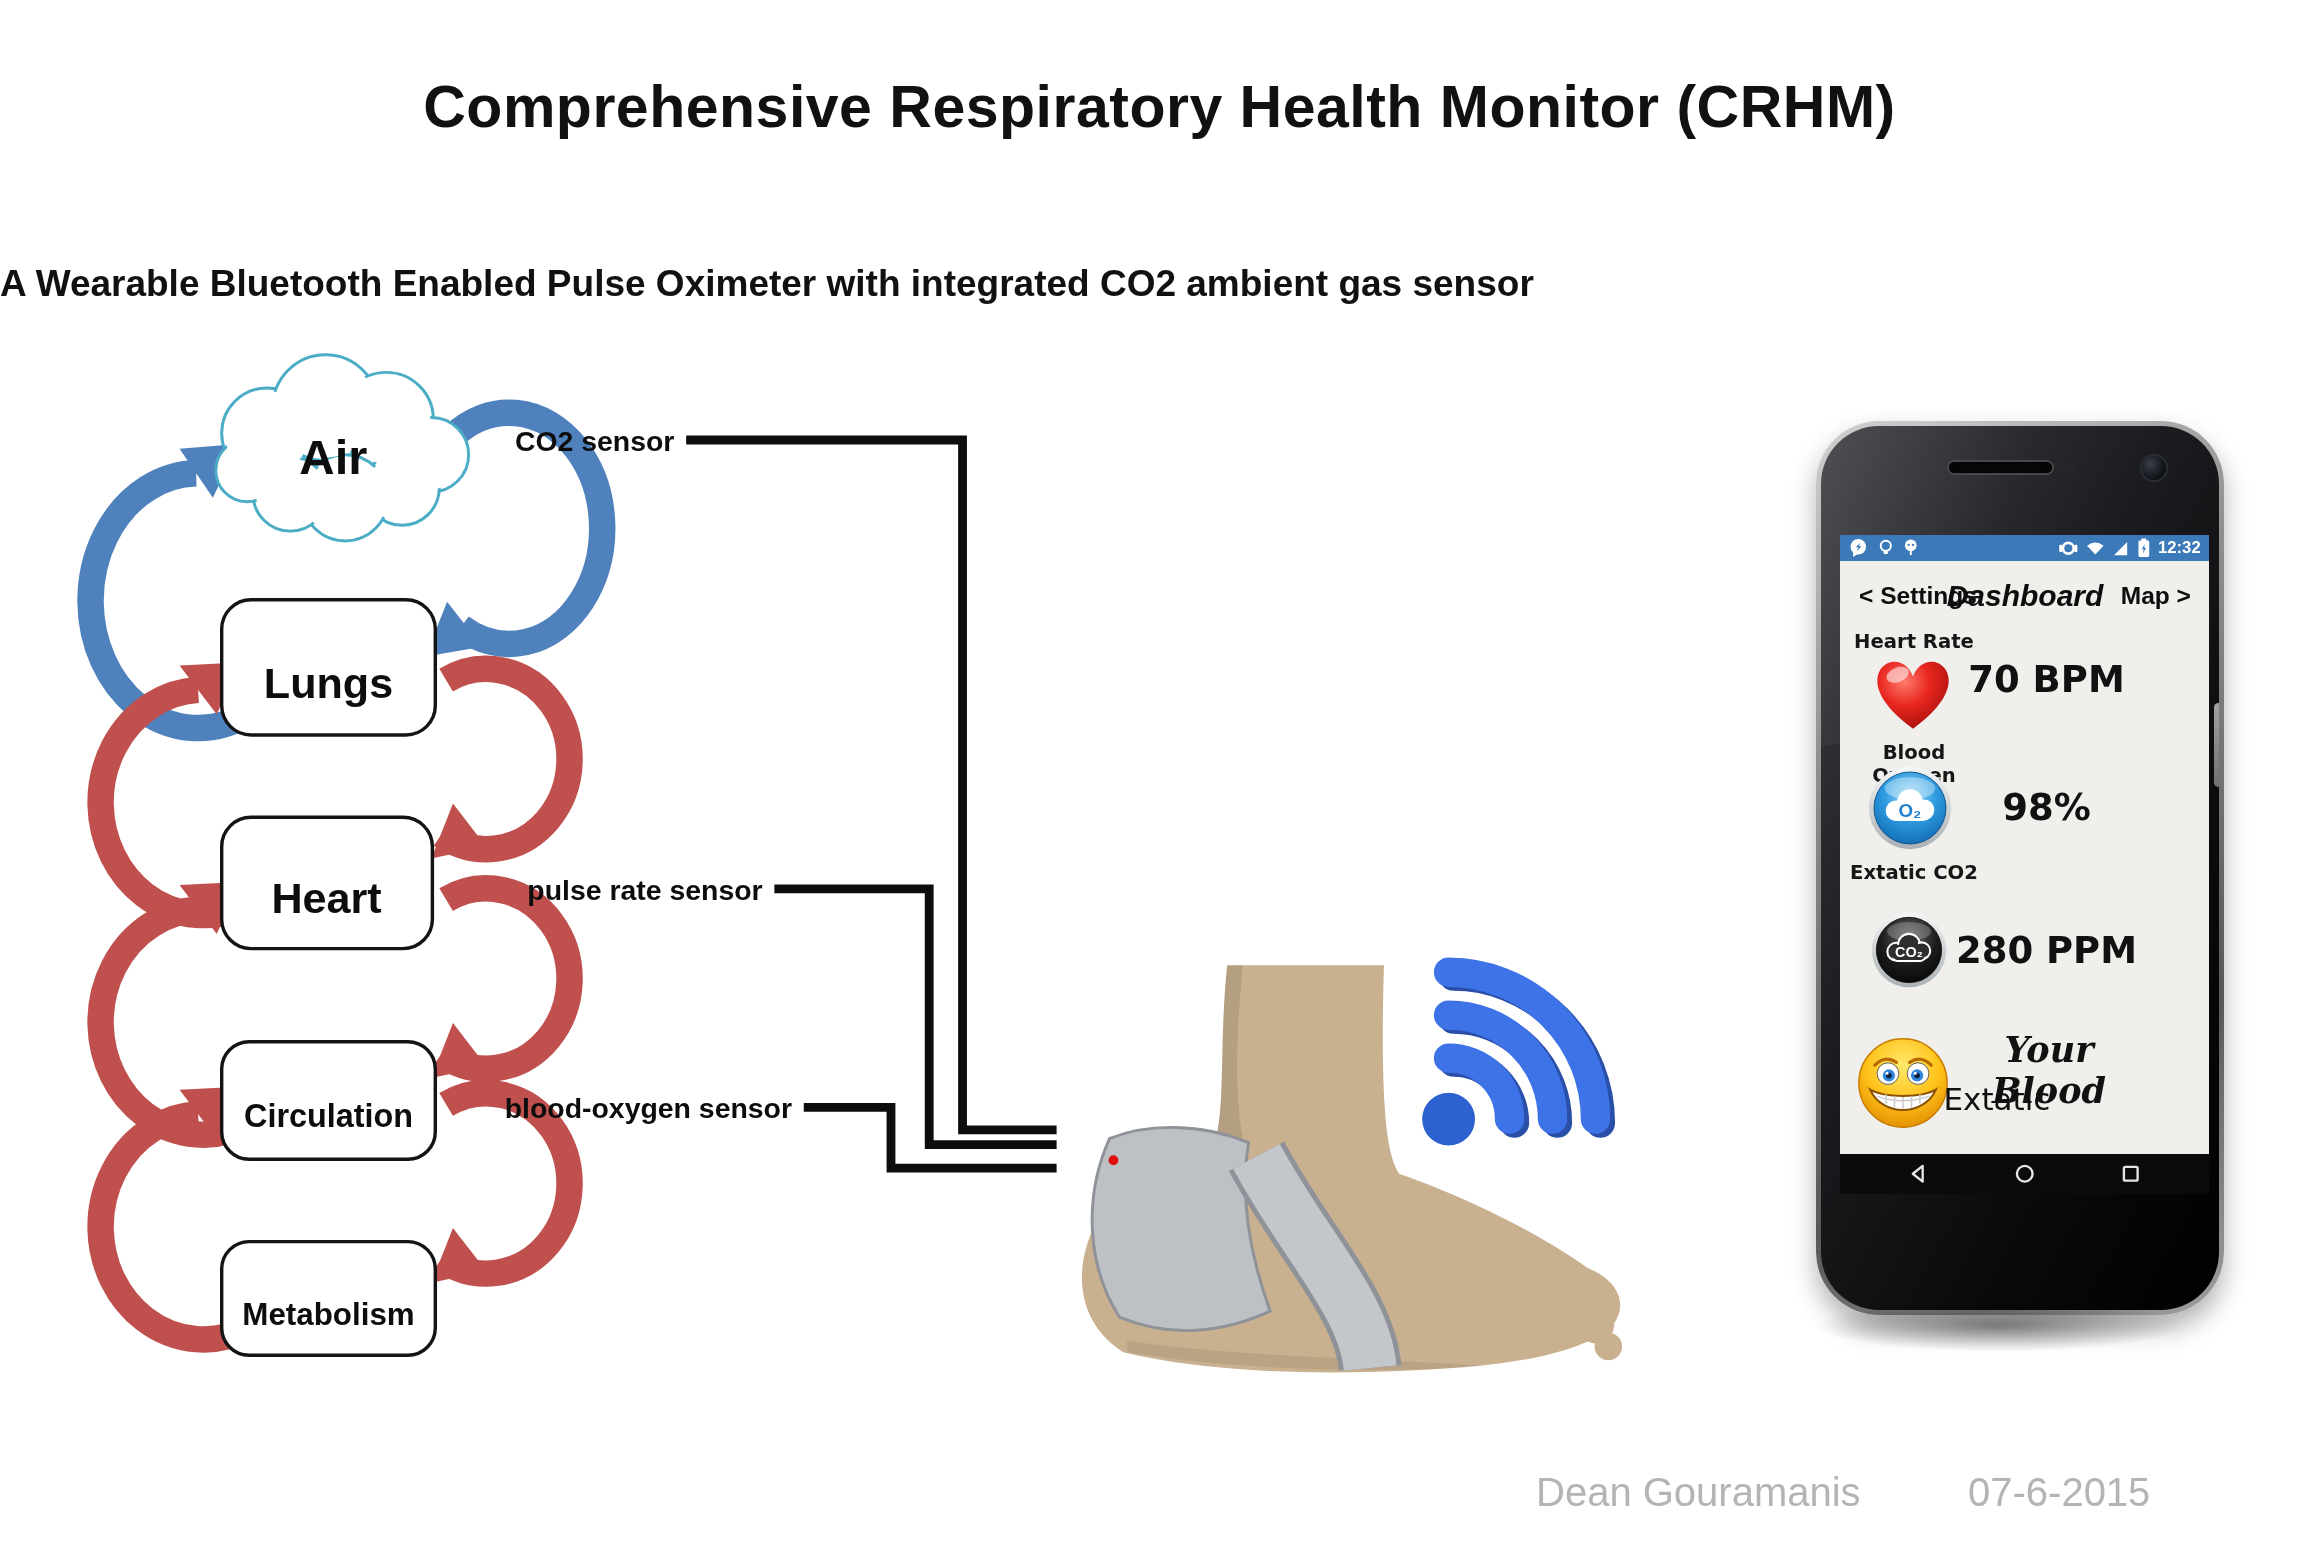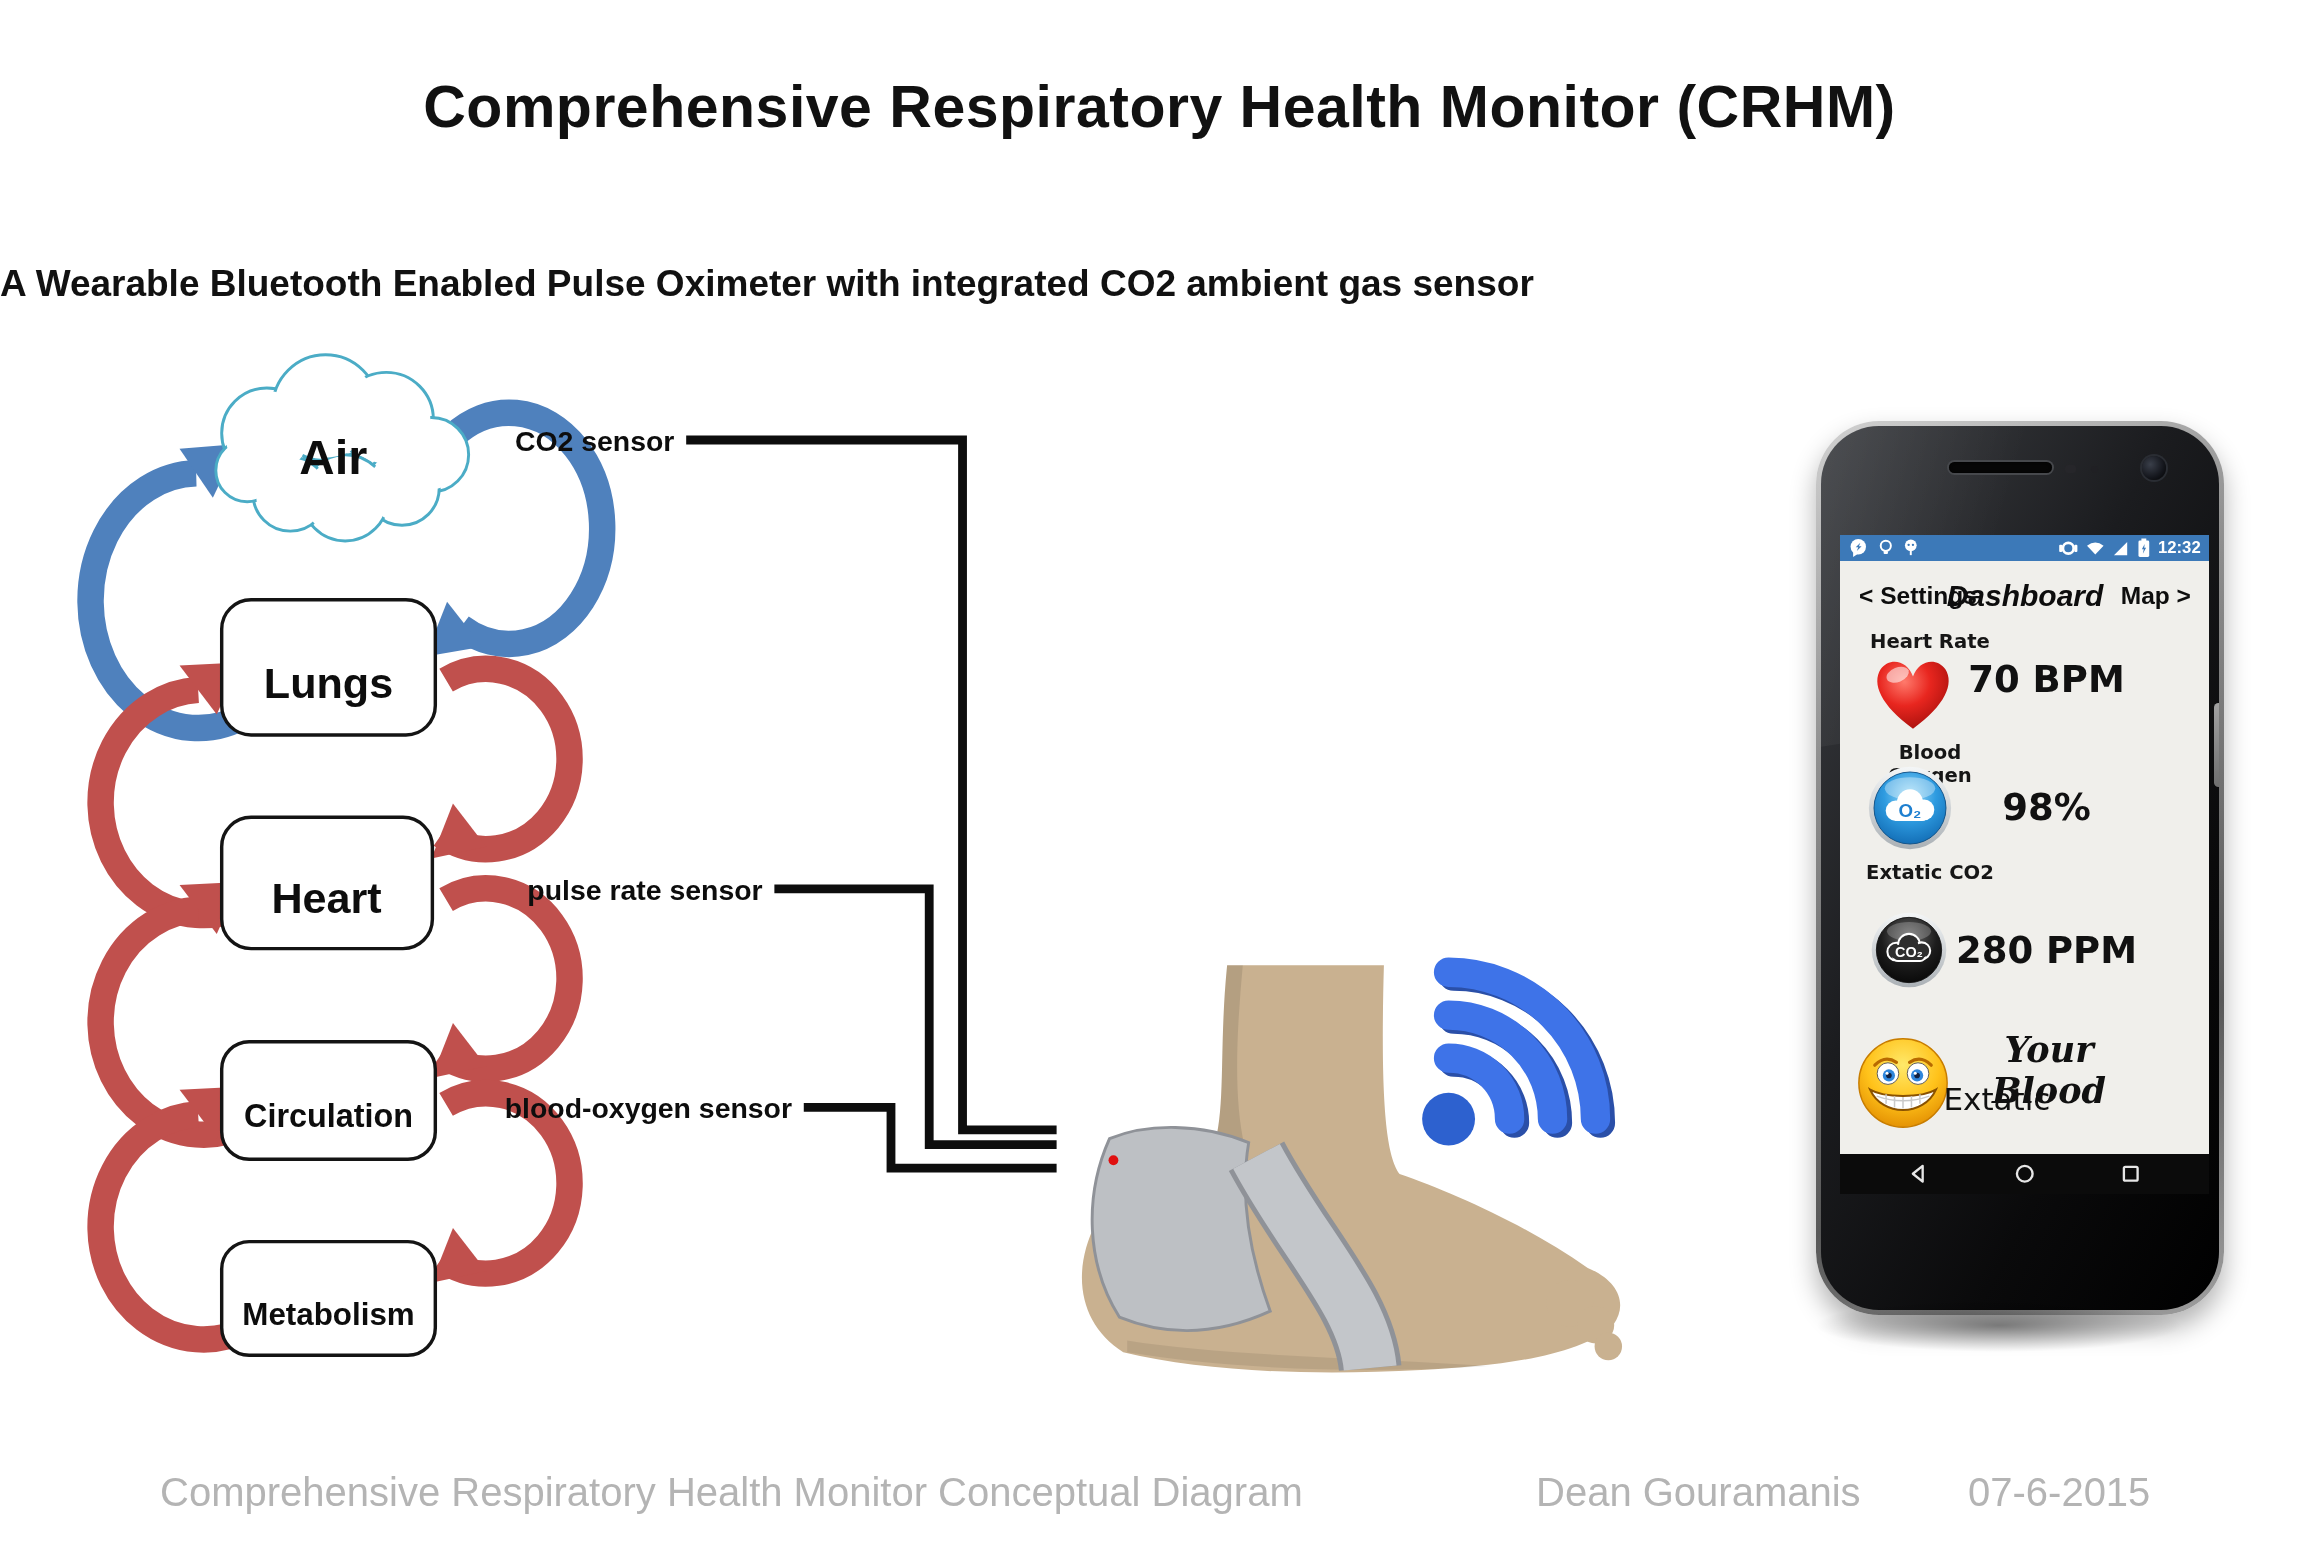--- a/index.html
+++ b/index.html
@@ -51,21 +51,21 @@
 
   .appheader{left:0;top:26.5px;width:100%;height:69px;background:#f0efeb;}
   .appheader .hbtn{position:absolute;top:0;height:69px;display:flex;align-items:center;
      font-size:24.5px;font-weight:bold;color:#0d0d0d;}
   .hdr-left{left:18.6px;}
   .hdr-right{right:18.6px;}
   .hdr-title{position:absolute;left:0;top:0;width:100%;height:69px;display:flex;align-items:center;
      justify-content:center;font-size:30px;font-weight:bold;color:#0d0d0d;font-style:italic;}
 
   .m-label{position:absolute;left:0;width:147px;text-align:center;font-size:19.6px;font-weight:bold;
-     font-family:"DejaVu Sans",sans-serif;color:#161616;padding-left:16px;}
+     font-family:"DejaVu Sans",sans-serif;color:#161616;}
   .m-value{position:absolute;left:103px;width:206px;text-align:center;font-size:37px;font-weight:bold;
      font-family:"DejaVu Sans",sans-serif;color:#111;}
   .lbl1{top:95px;} .lbl2{top:206px;} .lbl3{top:326px;}
   .val1{top:123px;} .val2{top:251px;} .val3{top:394px;}
   .heart-wrap{position:absolute;left:27.4px;top:114px;width:90px;height:82px;}
   .o2-wrap{position:absolute;left:26.5px;top:230px;width:86px;height:86px;}
   .co2-wrap{position:absolute;left:30px;top:376px;width:78px;height:78px;}
   .smiley-wrap{position:absolute;left:15.7px;top:501px;width:94px;height:94px;}
   .mood-heading{position:absolute;left:103px;top:494px;width:211px;text-align:center;
      font-family:"DejaVu Serif",serif;font-style:italic;font-weight:bold;font-size:35px;color:#111;}
@@ -367,18 +367,17 @@
             <rect x="5" y="5" width="14" height="14" rx="1.5" fill="none" stroke="#e6e6e6" stroke-width="2.4"></rect>
           </svg>
         </div>
       </div>
 
       <div class="abs side-button"></div>
     </div>
   </div>
   <div class="abs phone-shadow"></div>
 
-  <div class="abs footer-text footer-caption">Comprehensive Respiratory Health Monitor Conceptual Diagram</div>
   <div class="abs footer-text footer-author">Dean Gouramanis</div>
   <div class="abs footer-text footer-date">07-6-2015</div>
 
 </div>
 
 
 </body></html>

